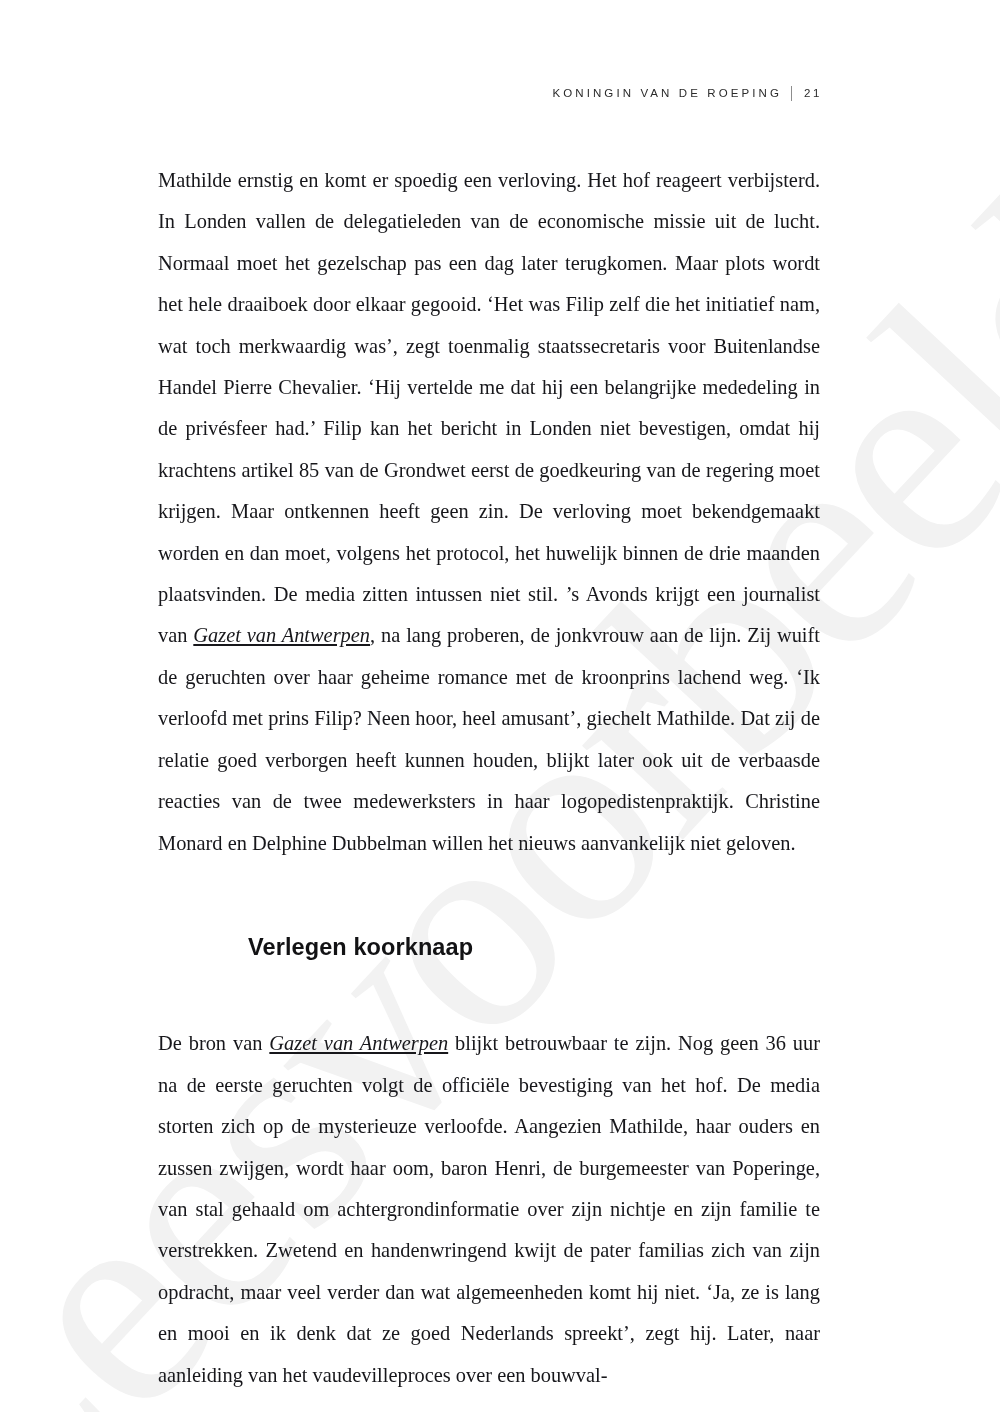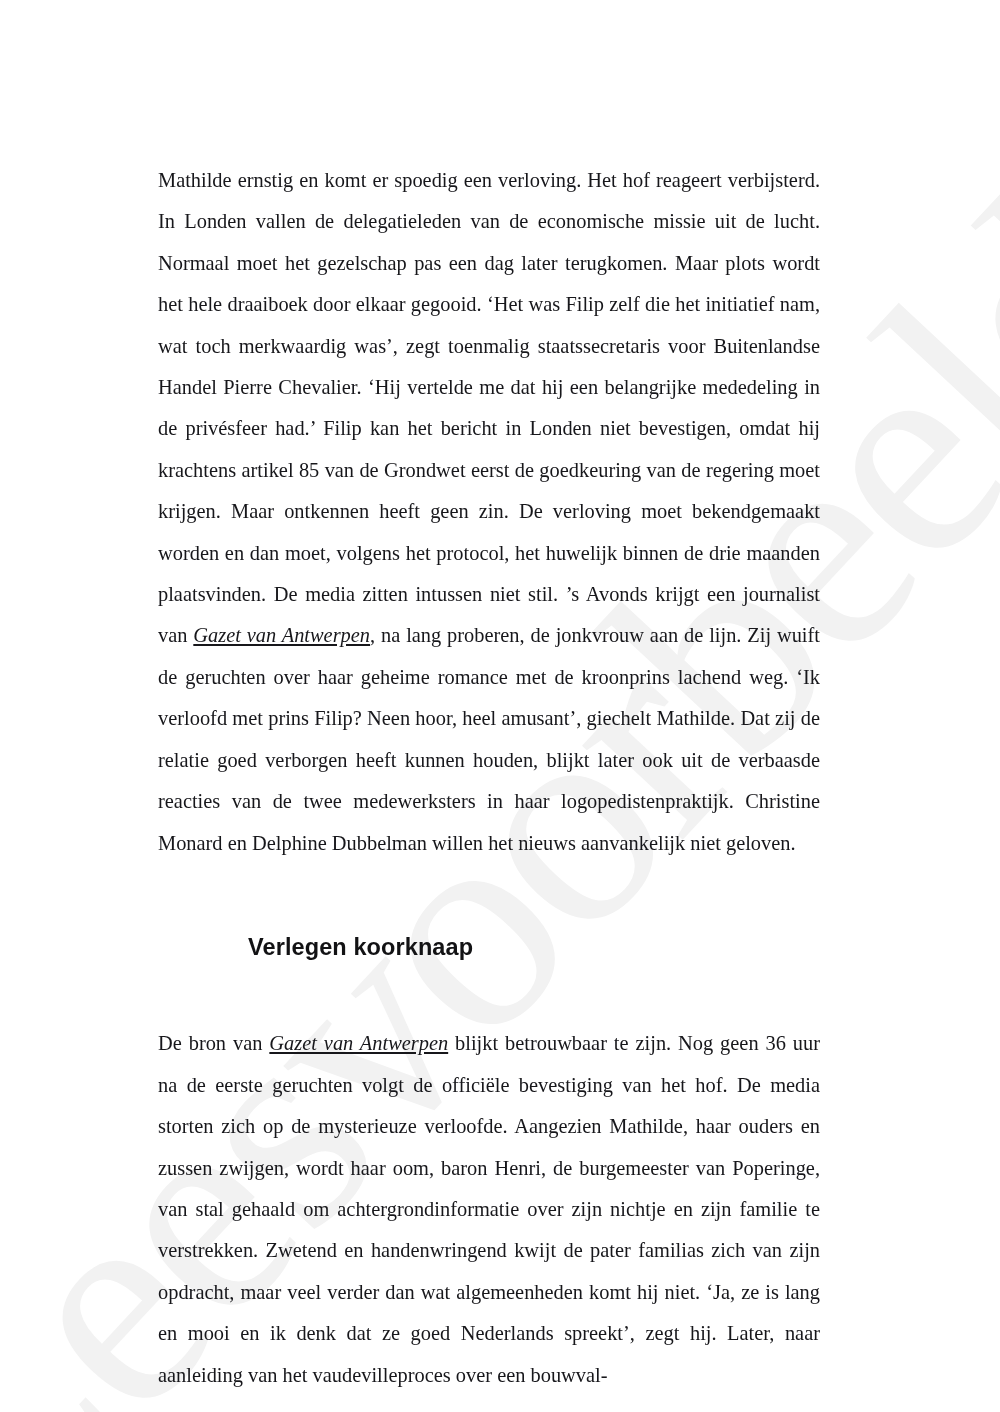--- a/index.html
+++ b/index.html
@@ -112,20 +112,25 @@
 </style>
 </head>
 <body>
 
 <div id="watermark-layer">
   <div id="watermark-text">Leesvoorbeeld</div>
 </div>
 
 <div id="page">
 
+  <div id="running-header">
+    <span class="rh-title">KONINGIN VAN DE ROEPING</span>
+    <span class="rh-rule"></span>
+    <span class="rh-folio">21</span>
+  </div>
 
   <div id="text-column">
 
     <p class="body-par" id="par-1"><span>Mathilde ernstig en komt er spoedig een verloving. Het hof reageert verbijsterd. In Londen vallen de delegatieleden van de economische missie uit de lucht. Normaal moet het gezelschap pas een dag later terugkomen. Maar plots wordt het hele draaiboek door elkaar gegooid. ‘Het was Filip zelf die het initiatief nam, wat toch merkwaardig was’, zegt toenmalig staatssecretaris voor Buitenlandse Handel Pierre Chevalier. ‘Hij vertelde me dat hij een belangrijke mededeling in de privésfeer had.’ Filip kan het bericht in Londen niet bevestigen, omdat hij krachtens artikel 85 van de Grondwet eerst de goedkeuring van de regering moet krijgen. Maar ontkennen heeft geen zin. De verloving moet bekendgemaakt worden en dan moet, volgens het protocol, het huwelijk binnen de drie maanden plaatsvinden. De media zitten intussen niet stil. ’s Avonds krijgt een journalist van </span><em>Gazet van Antwerpen</em><span>, na lang proberen, de jonkvrouw aan de lijn. Zij wuift de geruchten over haar geheime romance met de kroonprins lachend weg. ‘Ik verloofd met prins Filip? Neen hoor, heel amusant’, giechelt Mathilde. Dat zij de relatie goed verborgen heeft kunnen houden, blijkt later ook uit de verbaasde reacties van de twee medewerksters in haar logopedistenpraktijk. Christine Monard en Delphine Dubbelman willen het nieuws aanvankelijk niet geloven.</span></p>
 
     <div id="heading-block">
       <h2 id="section-heading">Verlegen koorknaap</h2>
     </div>
 
     <p class="body-par" id="par-2"><span>De bron van </span><em>Gazet van Antwerpen</em><span> blijkt betrouwbaar te zijn. Nog geen 36 uur na de eerste geruchten volgt de officiële bevestiging van het hof. De media storten zich op de mysterieuze verloofde. Aangezien Mathilde, haar ouders en zussen zwijgen, wordt haar oom, baron Henri, de burgemeester van Poperinge, van stal gehaald om achtergrondinformatie over zijn nichtje en zijn familie te verstrekken. Zwetend en handenwringend kwijt de pater familias zich van zijn opdracht, maar veel verder dan wat algemeenheden komt hij niet. ‘Ja, ze is lang en mooi en ik denk dat ze goed Nederlands spreekt’, zegt hij. Later, naar aanleiding van het vaudevilleproces over een bouwval-</span></p>

